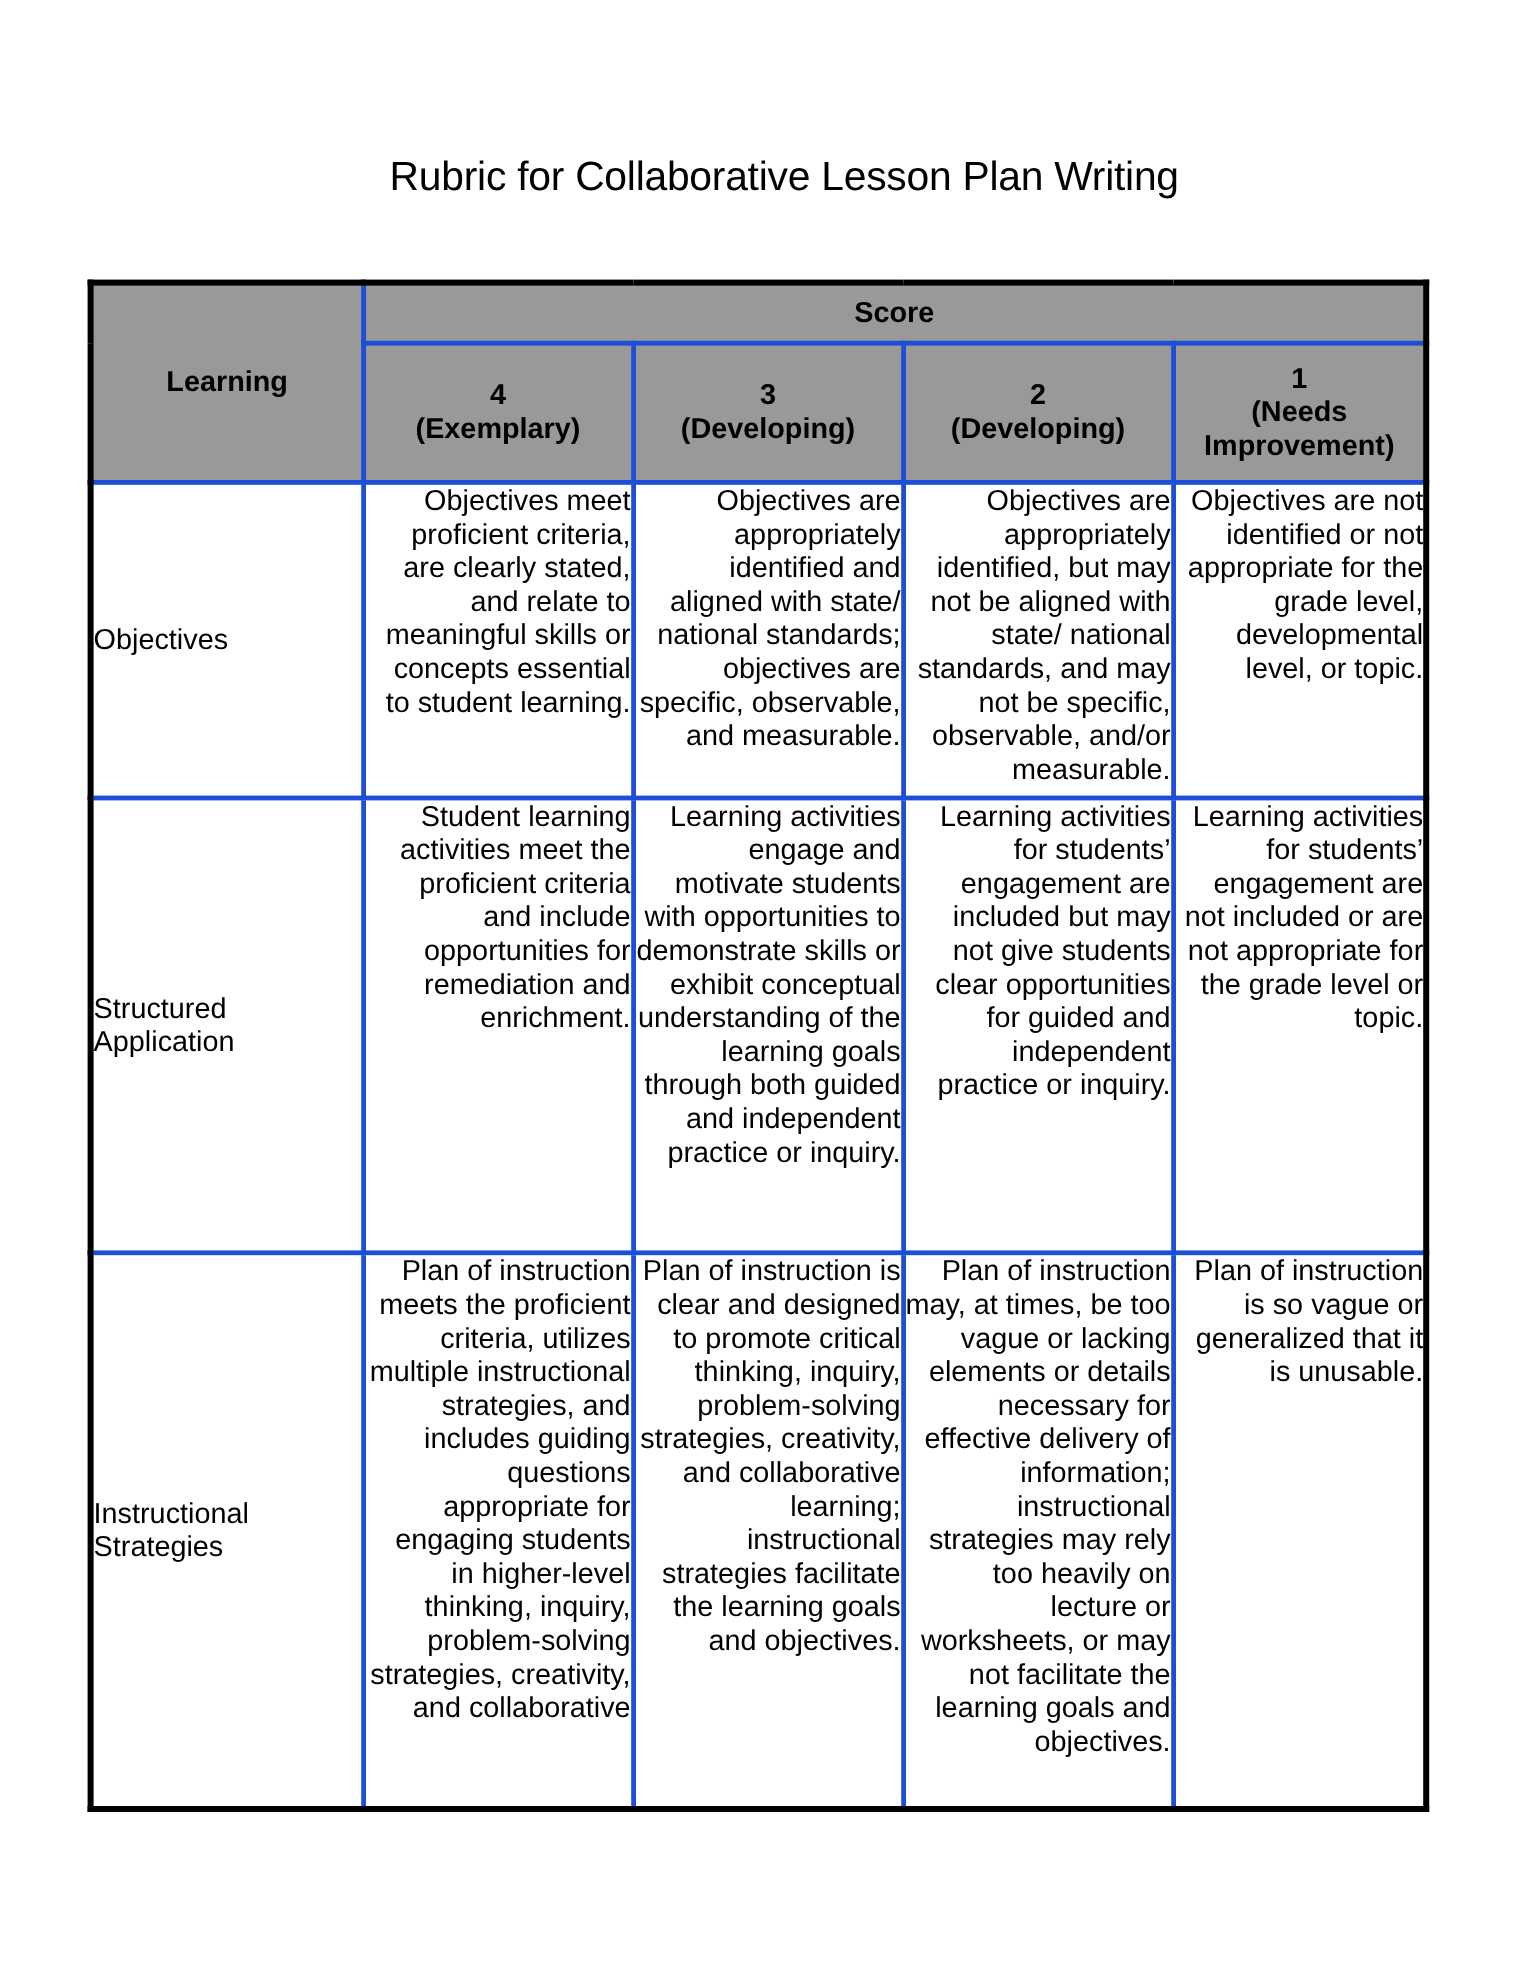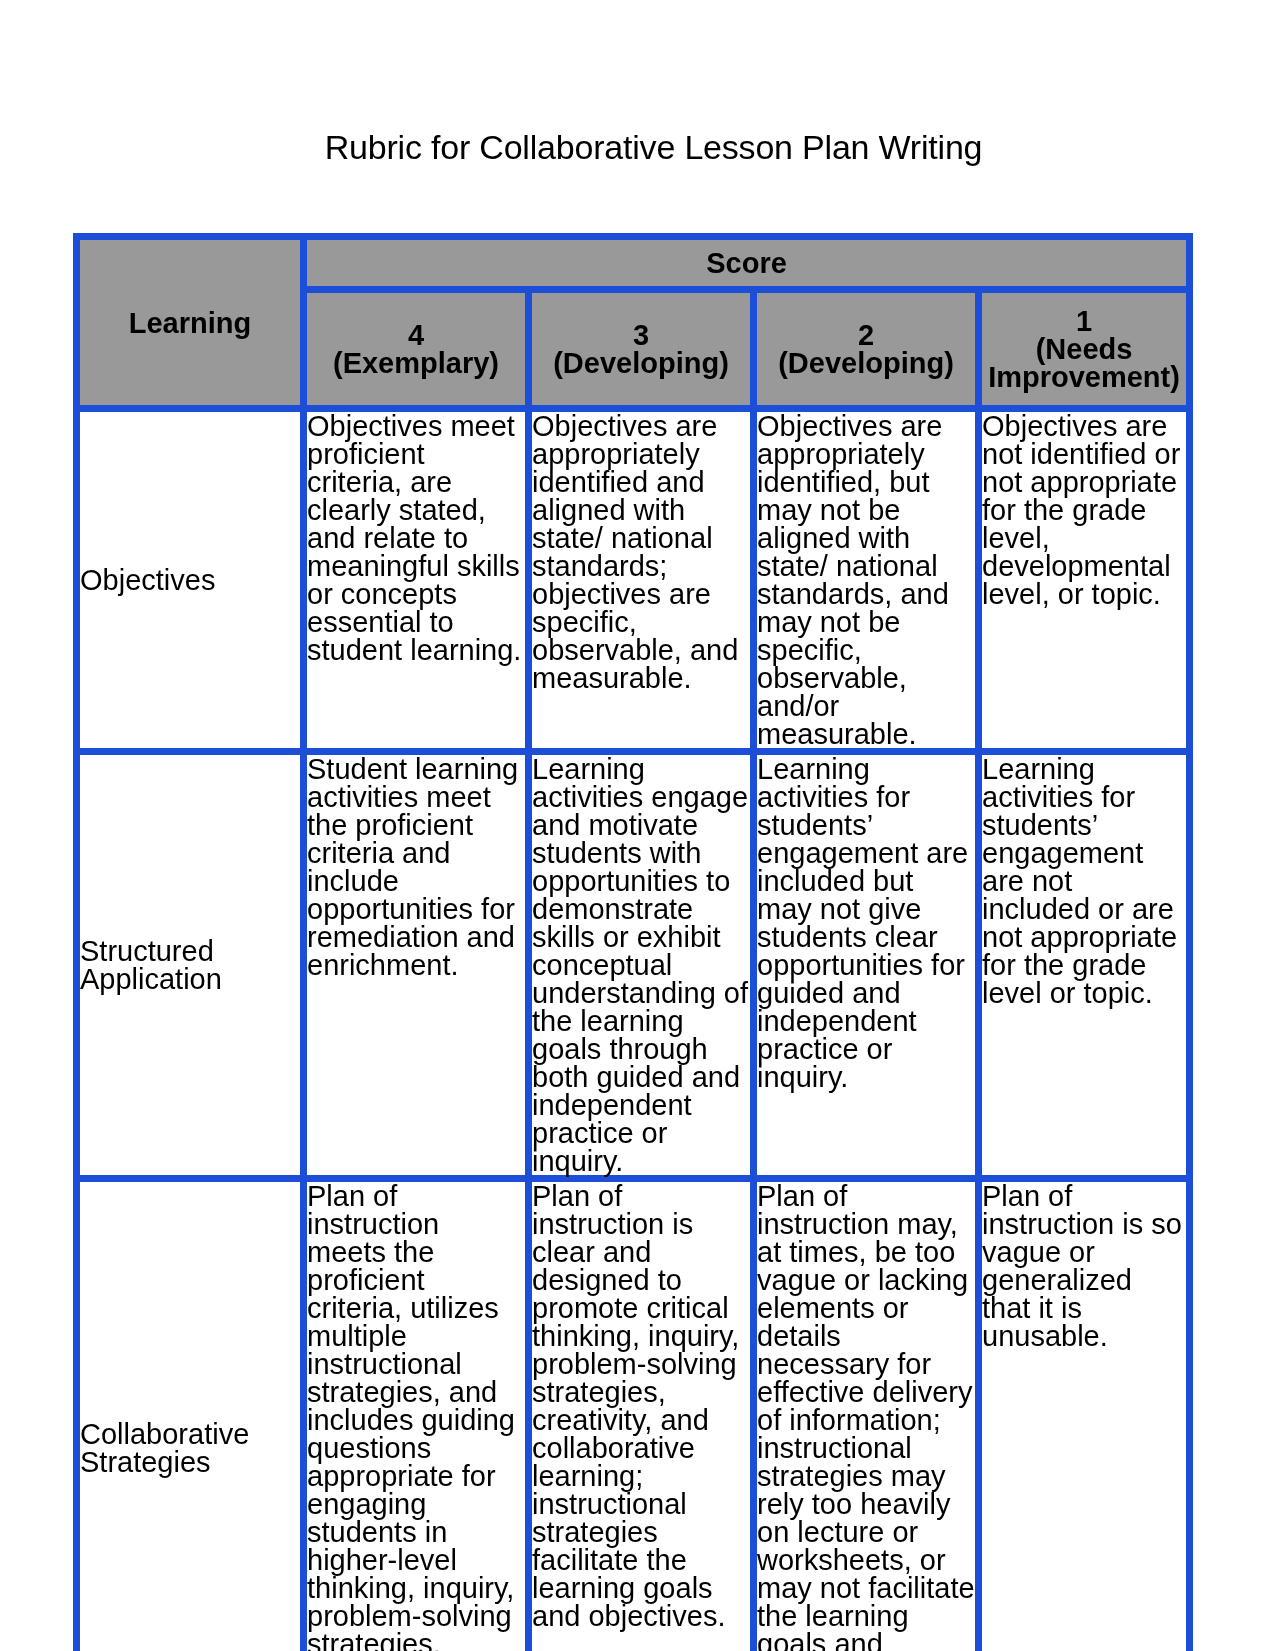--- a/index.html
+++ b/index.html
@@ -34,23 +34,23 @@
       border-collapse: collapse;
       table-layout: fixed;
       border: 5px solid #000;
     }
     table.rubric col.c0 { width: 227px; }
     table.rubric col.c1 { width: 225px; }
     table.rubric col.c2 { width: 225px; }
     table.rubric col.c3 { width: 225px; }
     table.rubric col.c4 { width: 211px; }
     table.rubric th, table.rubric td {
-      border: 7px solid #1d4ed8;
+      border: 4px solid #1d4ed8;
       padding: 0;
-      font-size: 29px;
+      font-size: 24px;
       line-height: 28px;
     }
     table.rubric th {
       background: #999999;
       font-weight: bold;
       text-align: center;
       vertical-align: middle;
     }
     th.score-head { height: 46px; }
     th.level-head {
@@ -59,21 +59,21 @@
       padding-top: 7px;
     }
     th.criteria-head { }
     td.criteria-cell {
       text-align: left;
       vertical-align: middle;
       padding: 0 8px;
     }
     td.desc {
       vertical-align: top;
-      text-align: left;
+      text-align: right;
       padding: 9px 6px 8px 9px;
     }
     tr.r-objectives td { height: 259px; }
     tr.r-structured td { height: 375px; }
     tr.r-instructional td { height: 459px; }
     .lvl-line { display: block; }
   </style>
 </head>
 <body>
 
@@ -120,20 +120,20 @@
       <td class="desc">Objectives are not identified or not appropriate for the grade level, developmental level, or topic.</td>
     </tr>
     <tr class="r-structured">
       <td class="criteria-cell">Structured Application</td>
       <td class="desc">Student learning activities meet the proficient criteria and include opportunities for remediation and enrichment.</td>
       <td class="desc">Learning activities engage and motivate students with opportunities to demonstrate skills or exhibit conceptual understanding of the learning goals through both guided and independent practice or inquiry.</td>
       <td class="desc">Learning activities for students’ engagement are included but may not give students clear opportunities for guided and independent practice or inquiry.</td>
       <td class="desc">Learning activities for students’ engagement are not included or are not appropriate for the grade level or topic.</td>
     </tr>
     <tr class="r-instructional">
-      <td class="criteria-cell">Collaborative Strategies</td>
+      <td class="criteria-cell">Instructional Strategies</td>
       <td class="desc">Plan of instruction meets the proficient criteria, utilizes multiple instructional strategies, and includes guiding questions appropriate for engaging students in higher-level thinking, inquiry, problem-solving strategies, creativity, and collaborative</td>
       <td class="desc">Plan of instruction is clear and designed to promote critical thinking, inquiry, problem-solving strategies, creativity, and collaborative learning; instructional strategies facilitate the learning goals and objectives.</td>
       <td class="desc">Plan of instruction may, at times, be too vague or lacking elements or details necessary for effective delivery of information; instructional strategies may rely too heavily on lecture or worksheets, or may not facilitate the learning goals and objectives.</td>
       <td class="desc">Plan of instruction is so vague or generalized that it is unusable.</td>
     </tr>
   </tbody>
 </table>
 
 </body></html>

